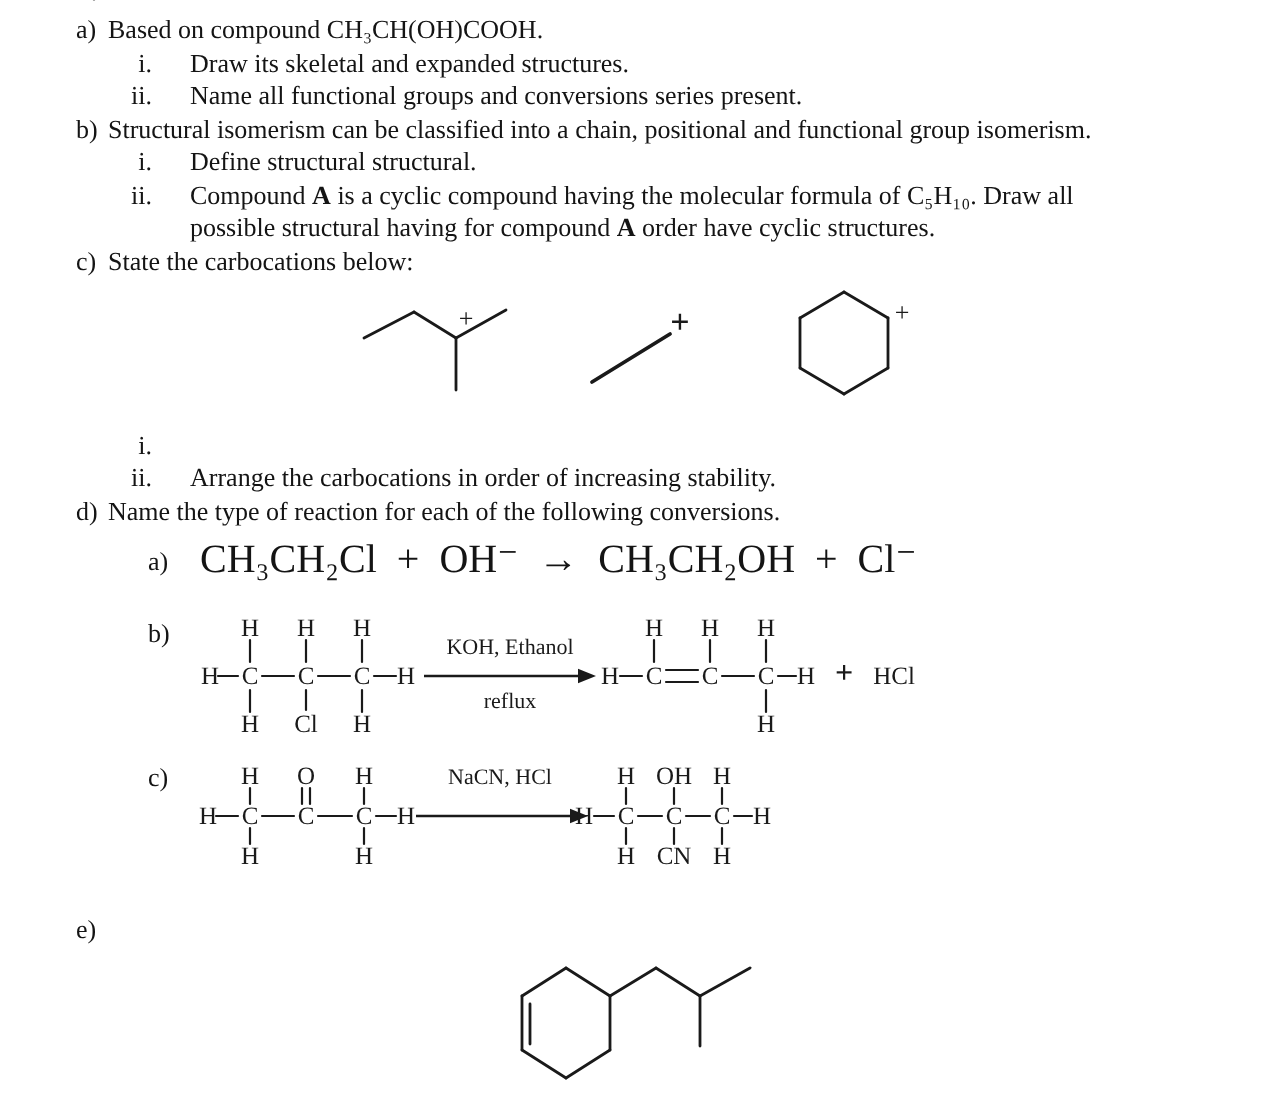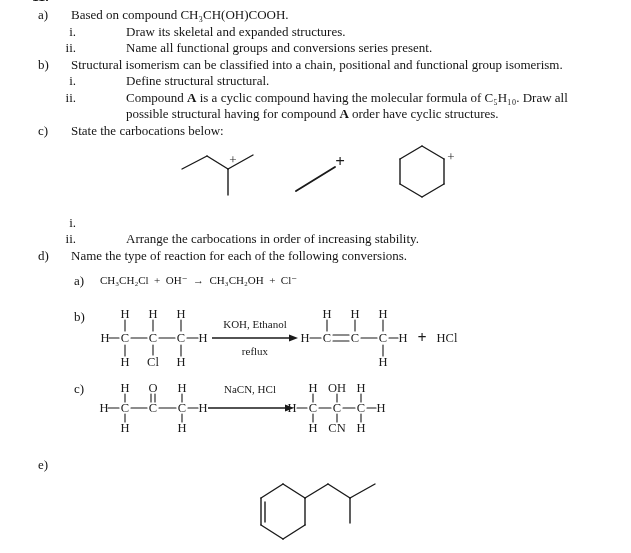--- a/index.html
+++ b/index.html
@@ -4,23 +4,23 @@
 <style>
   html,body{margin:0;padding:0;background:#ffffff;}
   .page{
     position:relative;width:631px;height:553px;background:#ffffff;
     font-family:"Liberation Serif","DejaVu Serif",serif;color:#141414;overflow:hidden;
   }
   .line{position:absolute;left:0;width:100%;height:17px;font-size:13px;line-height:17px;}
   .mk{position:absolute;left:38px;white-space:pre;}
   .mk.rm{left:54px;width:22px;text-align:right;}
   .mk.sub{left:74px;}
-  .tx{position:absolute;left:71px;white-space:pre;}
-  .tx.t2{left:95px;margin-left:31px;}
-  .tx.teq{left:100px;font-size:11px;}
+  .tx{position:absolute;left:54px;white-space:pre;}
+  .tx.t2{left:95px;}
+  .tx.teq{left:100px;font-size:20px;}
   .diag{position:absolute;}
   .diag svg{display:block;overflow:visible;}
   .cut{position:absolute;left:32px;top:0;height:5px;overflow:hidden;font-weight:bold;font-size:14px;}
   .cut span{display:block;margin-top:-11px;}
   b{font-weight:bold;}
 </style>
 </head>
 <body>
 
 <div class="page">

